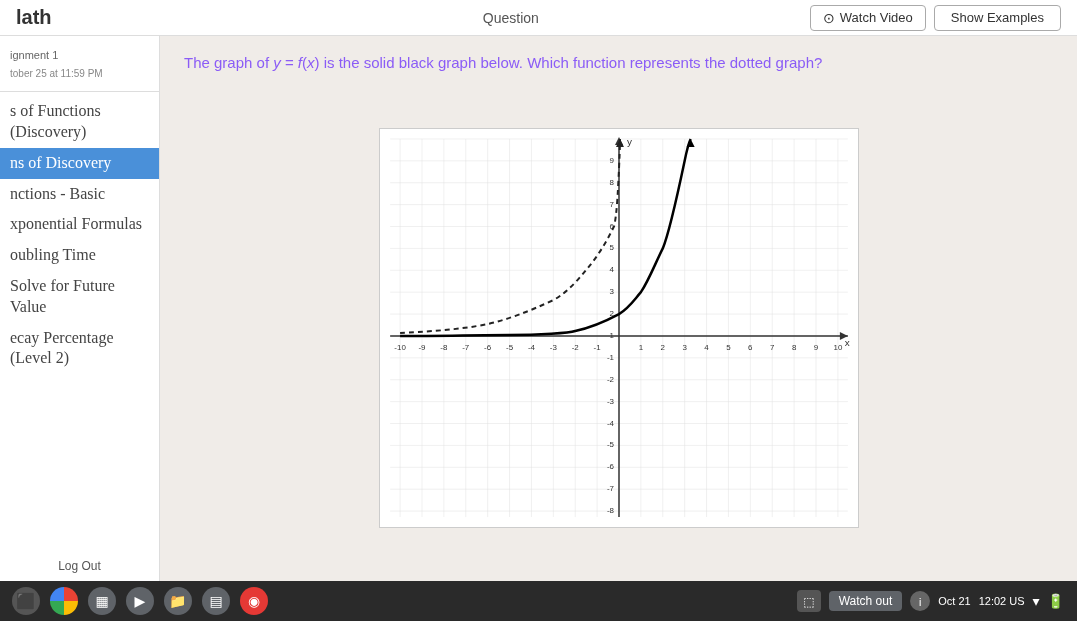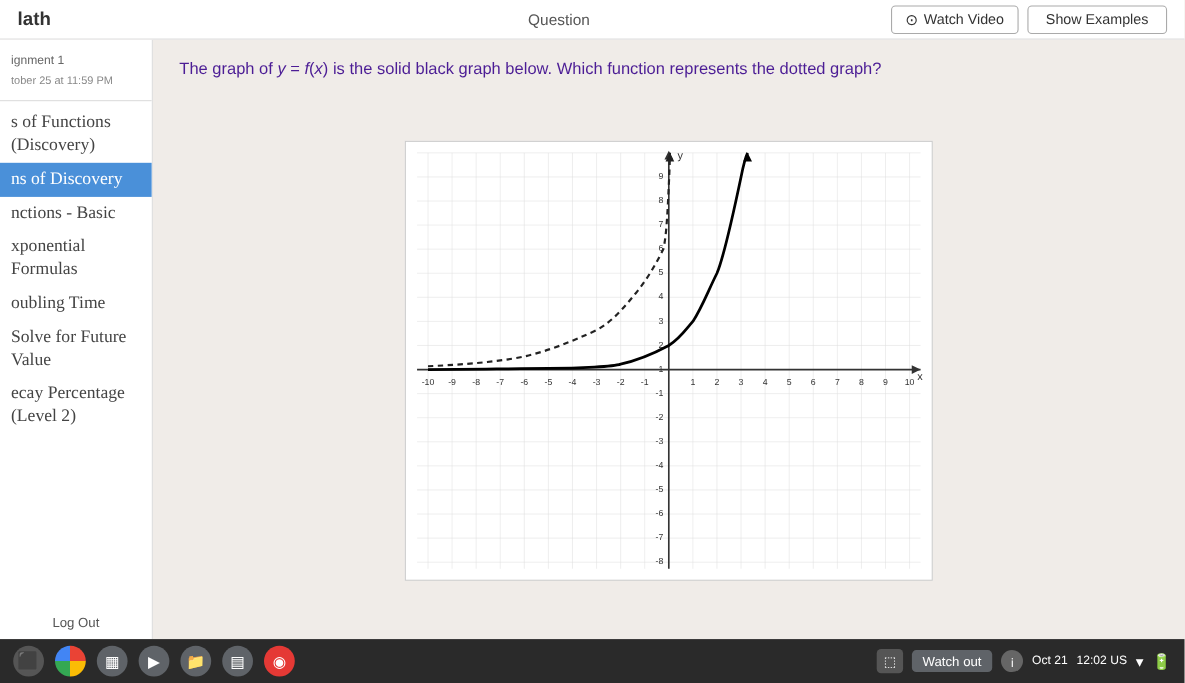--- a/index.html
+++ b/index.html
@@ -17,21 +17,21 @@
     .top-bar {
       display: flex;
       align-items: center;
       background: #fff;
       border-bottom: 1px solid #ddd;
       padding: 0 16px;
       height: 36px;
       flex-shrink: 0;
     }
     .top-bar-title {
-      font-size: 17px;
+      font-size: 20px;
       font-weight: bold;
       color: #333;
       margin-right: auto;
     }
     .top-bar-question {
       font-size: 14px;
       color: #555;
       margin-right: auto;
       margin-left: 160px;
     }
@@ -63,21 +63,21 @@
 
     
     .main-content {
       display: flex;
       flex: 1;
       overflow: hidden;
     }
 
     
     .sidebar {
-      width: 139px;
+      width: 160px;
       background: #fff;
       border-right: 1px solid #ddd;
       flex-shrink: 0;
       display: flex;
       flex-direction: column;
       overflow-y: auto;
       padding-top: 8px;
     }
     .sidebar-header {
       font-size: 11px;
@@ -119,21 +119,21 @@
     
     .content-area {
       flex: 1;
       padding: 16px 24px;
       overflow-y: auto;
       display: flex;
       flex-direction: column;
     }
     .question-text {
       font-size: 15px;
-      color: #4c1d95;
+      color: #8b5cf6;
       margin-bottom: 16px;
       line-height: 1.5;
     }
 
     
     .graph-container {
       display: flex;
       justify-content: center;
       align-items: center;
       flex: 1;

